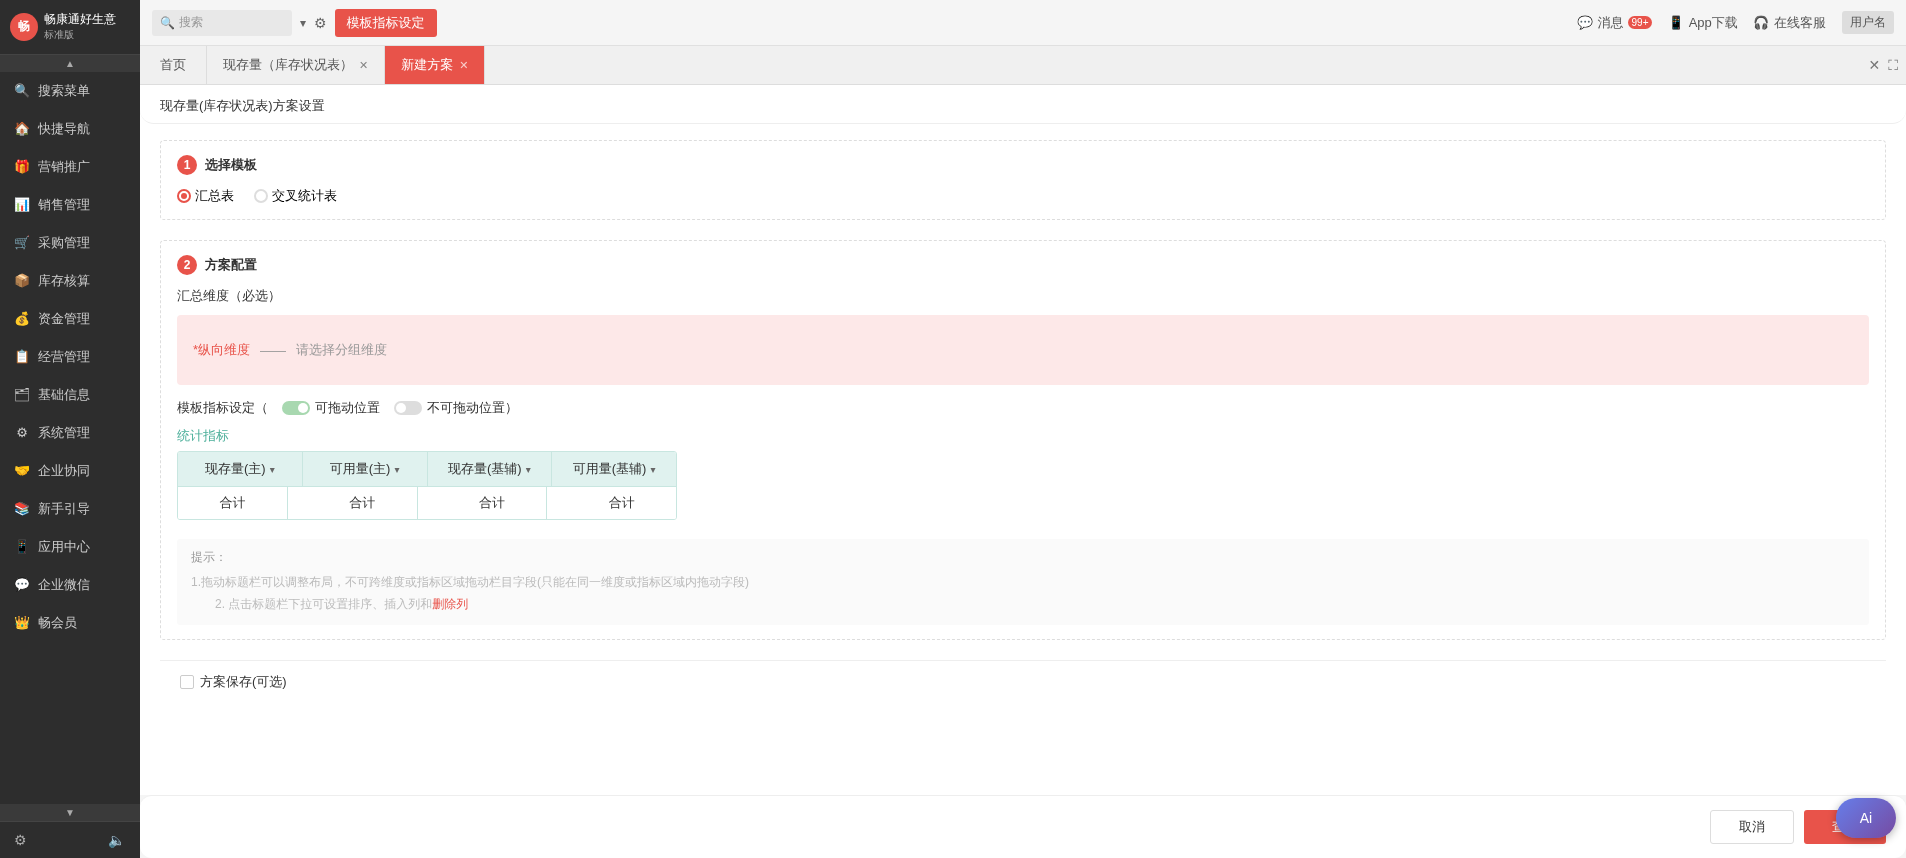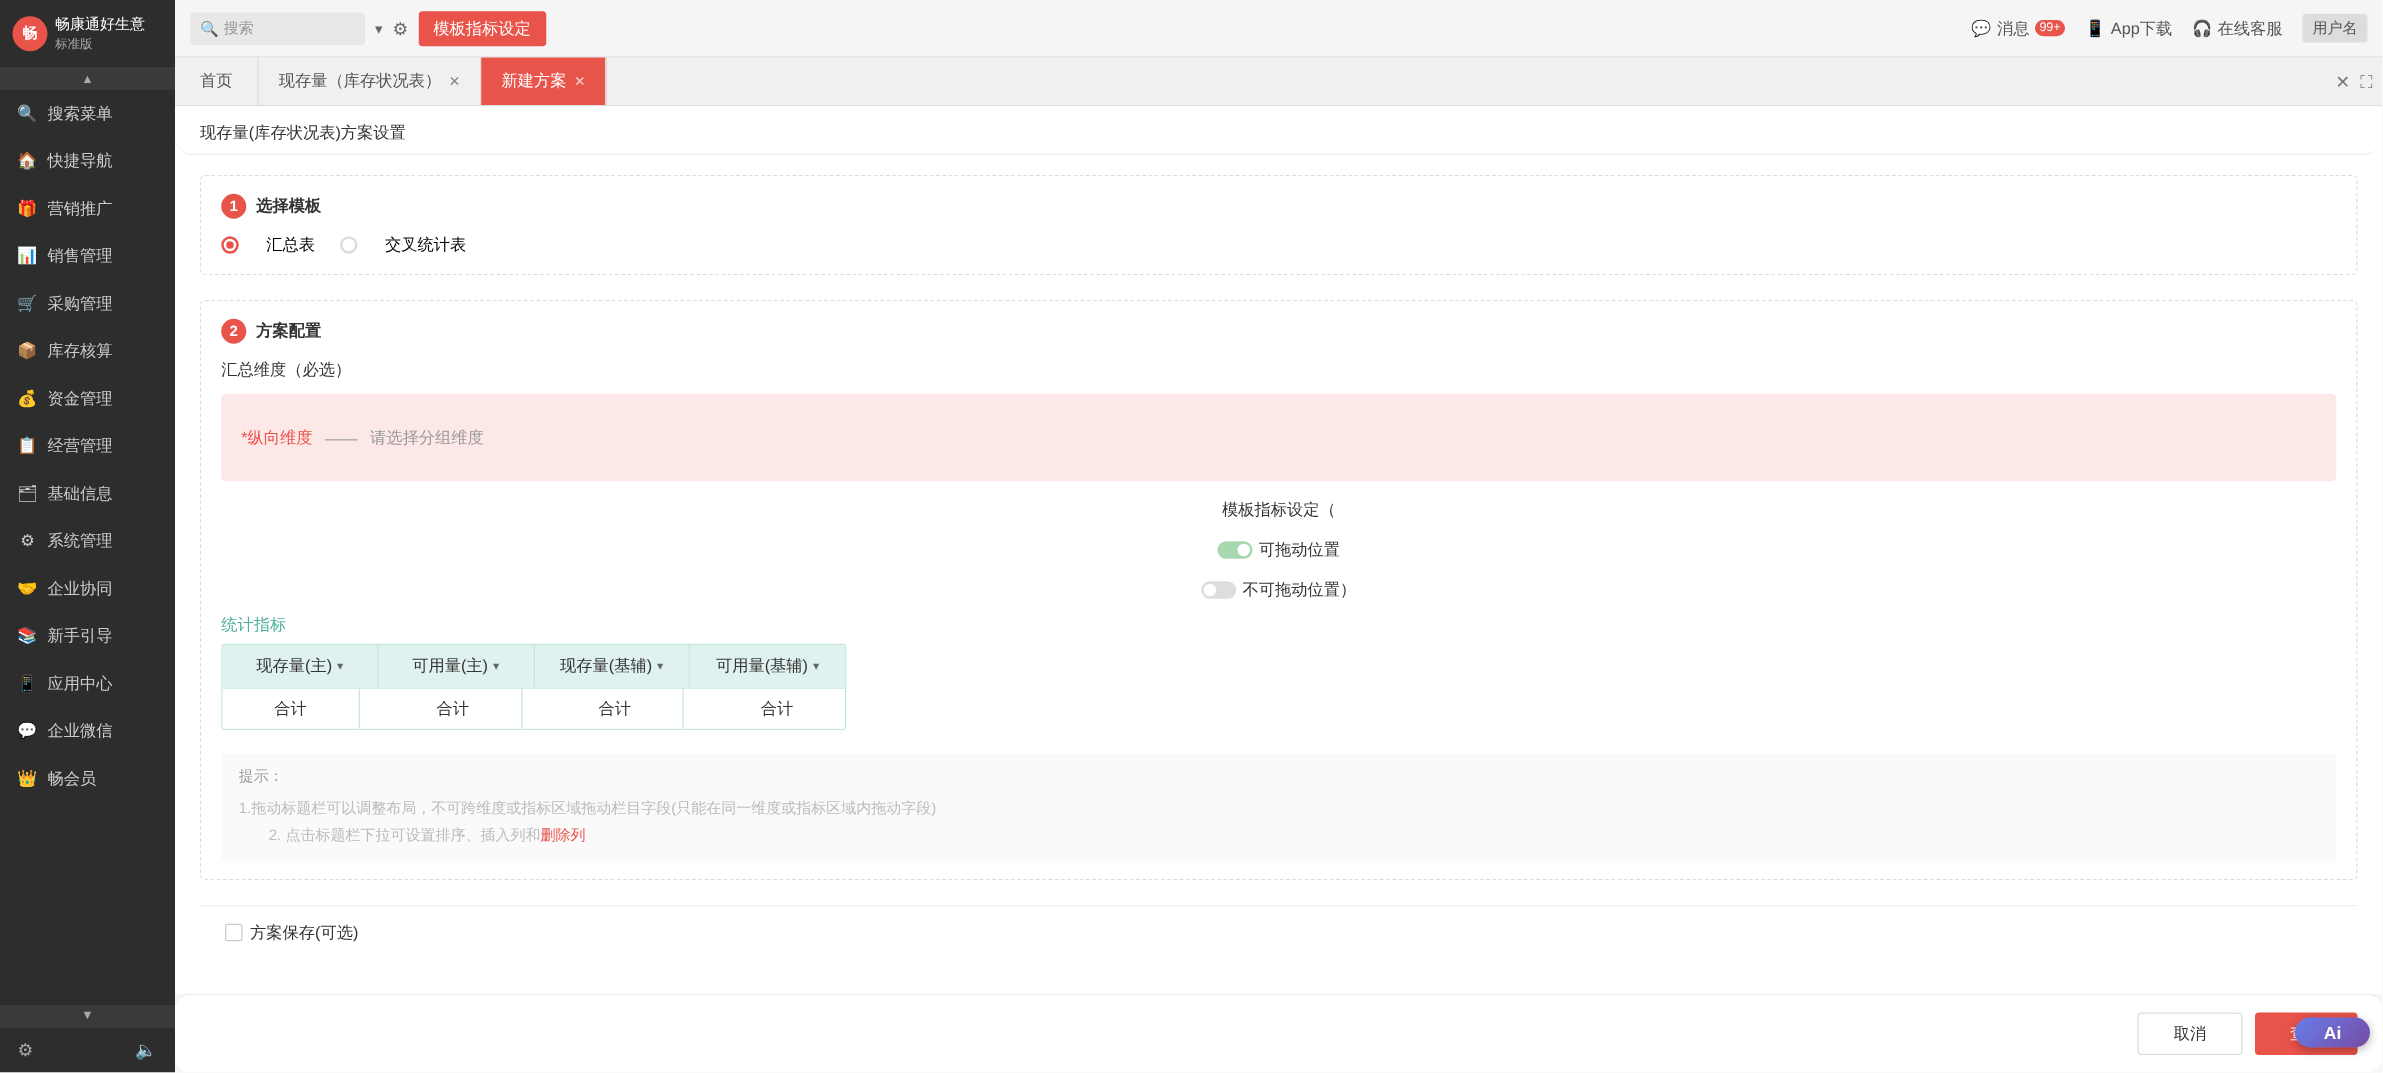--- a/index.html
+++ b/index.html
@@ -156,21 +156,21 @@
     .step-num {
       width: 20px; height: 20px;
       background: #e8534a;
       color: white;
       border-radius: 50%;
       display: flex; align-items: center; justify-content: center;
       font-size: 12px; font-weight: bold;
     }
 
     .radio-group { display: flex; align-items: center; gap: 20px; }
-    .radio-item { display: flex; align-items: center; gap: 22px; cursor: pointer; }
+    .radio-item { display: flex; align-items: center; gap: 4px; cursor: pointer; }
     .radio-dot {
       width: 14px; height: 14px;
       border-radius: 50%;
       border: 2px solid #ddd;
       display: flex; align-items: center; justify-content: center;
     }
     .radio-dot.checked { border-color: #e8534a; }
     .radio-dot.checked::after {
       content: '';
       width: 6px; height: 6px;
@@ -192,21 +192,21 @@
     .dimension-placeholder { color: #999; font-size: 13px; }
 
     .summary-label { font-size: 13px; color: #333; margin-bottom: 10px; }
 
     
     .indicator-section {
       margin-top: 10px;
     }
     .indicator-toggle {
       display: flex; align-items: center; gap: 14px;
-      font-size: 13px; color: #333; margin-bottom: 10px; flex-direction: column;
+      font-size: 13px; color: #333; margin-bottom: 10px;
     }
     .toggle-item { display: flex; align-items: center; gap: 5px; }
     .toggle-box {
       width: 28px; height: 14px;
       border-radius: 7px;
       background: #a8d8b0;
       position: relative;
     }
     .toggle-box::after {
       content: '';
@@ -307,25 +307,25 @@
       cursor: pointer;
       font-size: 13px;
       color: white;
     }
 
     
     .ai-fab {
       position: fixed;
       right: 10px;
       bottom: 20px;
-      width: 60px; height: 24px;
+      width: 60px; height: 40px;
       background: linear-gradient(135deg, #667eea, #764ba2);
       border-radius: 20px;
       display: flex; align-items: center; justify-content: center;
-      color: white; font-size: 14px; font-weight: bold;
+      color: white; font-size: 14px; font-weight: normal;
       cursor: pointer;
       box-shadow: 0 2px 8px rgba(0,0,0,0.3);
     }
   </style>
 </head>
 <body>
 
 <div class="sidebar">
   <div class="sidebar-logo">
     <div class="sidebar-logo-icon">畅</div>

